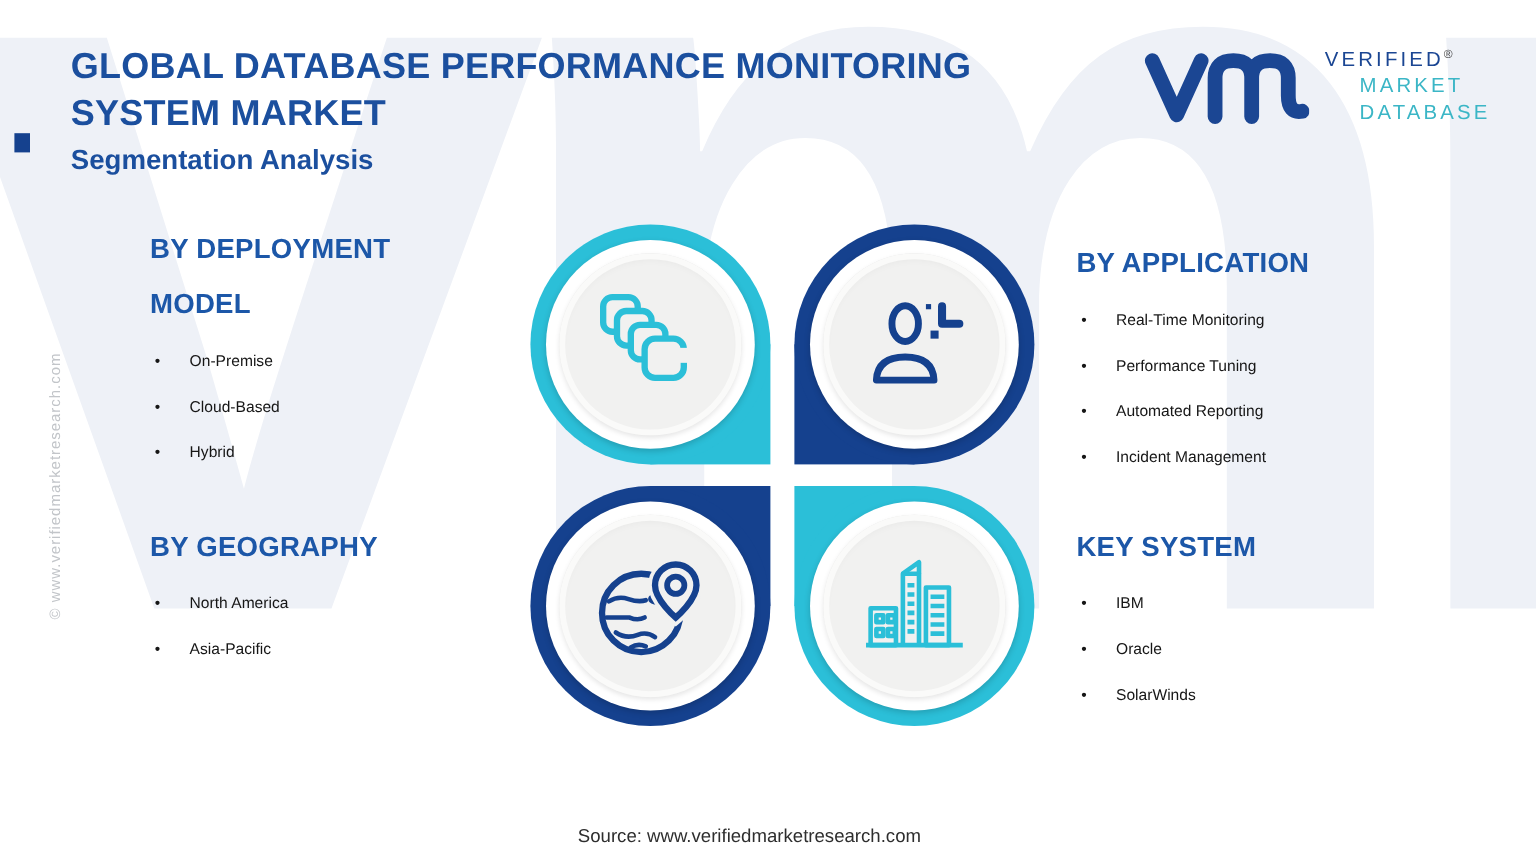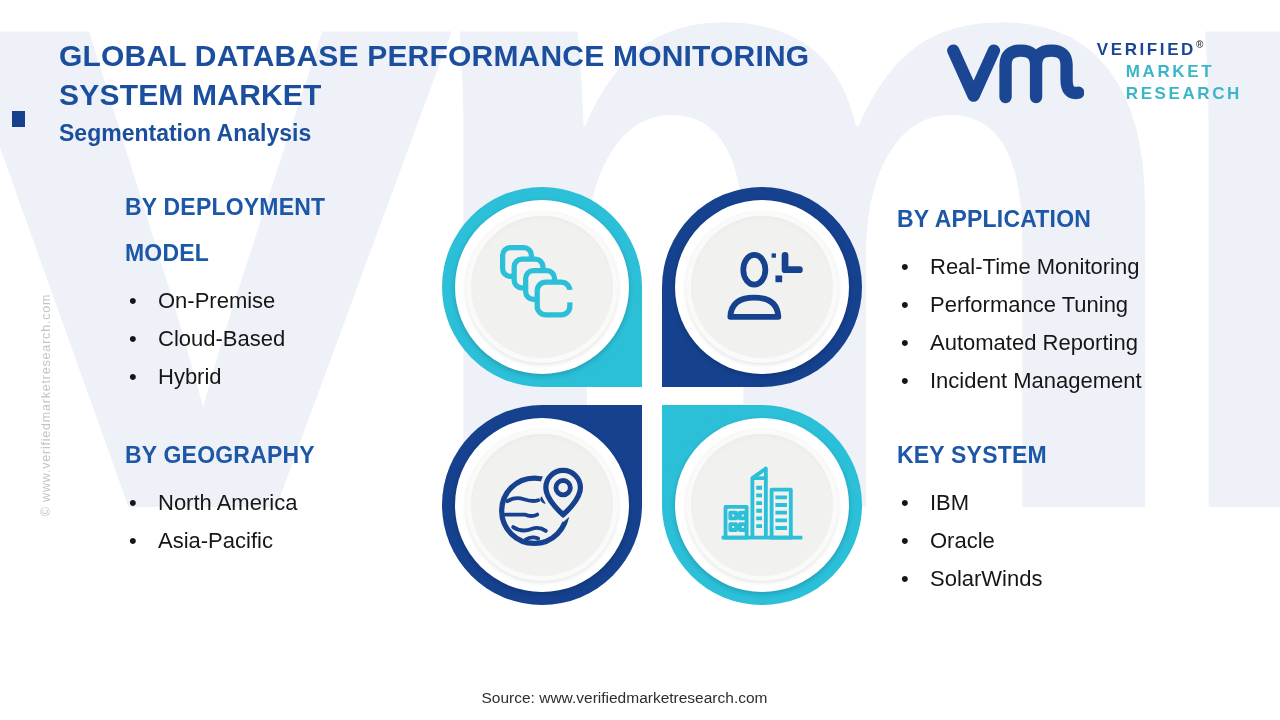--- a/index.html
+++ b/index.html
@@ -27,41 +27,41 @@
     position:absolute; left:47px; top:120px;
     font-size:23px; font-weight:700; color:#1B4F9E;
   }
   .edge-square {
     position:absolute; left:0; top:111px; width:13px; height:16px;
     background:#15418E;
   }
 
   
   .logo { position:absolute; top:33px; right:38px; display:flex; align-items:center; gap:13px; }
-  .logo-text { font-weight:700; font-size:17px; letter-spacing:2.6px; line-height:1.28; }
+  .logo-text { font-weight:400; font-size:17px; letter-spacing:2.6px; line-height:1.28; }
   .logo-line1 { color:#1B4693; }
   .logo-reg { font-size:10px; vertical-align:super; color:#444; letter-spacing:0; }
   .logo-line2, .logo-line3 { color:#3BB6C6;padding-left:29px; }
 
   
   .side-copy {
     position:absolute; left:34px; top:405px;
     transform:translate(-50%,-50%) rotate(-90deg);
     white-space:nowrap; font-size:12.5px; color:#C2C5C9; letter-spacing:0.8px;
   }
 
   
   .section { position:absolute; }
   .section h2 {
     font-size:23px; font-weight:700; color:#1C57A8;
     line-height:46px; margin-bottom:6px; letter-spacing:0.2px;
   }
   .section ul { list-style:none; }
   .section li {
-    position:relative; padding-left:33px; font-size:22px; color:#161616;
+    position:relative; padding-left:33px; font-size:13px; color:#161616;
     line-height:38px;
   }
   .section li::before {
     content:"\2022"; position:absolute; left:4px; color:#161616;
   }
   #sec-deployment { left:113px; top:184px; width:250px; }
   #sec-application { left:885px; top:196px; width:330px; }
   #sec-geography  { left:113px; top:432px; width:330px; }
   #sec-keyplayer  { left:885px; top:432px; width:330px; }
 
@@ -115,21 +115,21 @@
     <div class="logo">
       <svg width="138" height="78" viewBox="0 0 190 95">
         <g fill="none" stroke="#1B4693" stroke-width="17" stroke-linecap="round" stroke-linejoin="round">
           <path d="M10,18 L38,80 L66,18"></path>
           <path d="M82,82 V38 Q82,18 103,18 Q124,18 124,38 V82 M124,38 Q124,18 145,18 Q166,18 166,38 V58 Q166,79 182,76"></path>
         </g>
       </svg>
       <div class="logo-text">
         <div class="logo-line1"><span>VERIFIED</span><span class="logo-reg">®</span></div>
         <div class="logo-line2">MARKET</div>
-        <div class="logo-line3">RESEARCH</div>
+        <div class="logo-line3">DATABASE</div>
       </div>
     </div>
 
     <div class="side-copy">© www.verifiedmarketresearch.com</div>
 
     <div class="section" id="sec-deployment">
       <h2>BY DEPLOYMENT MODEL</h2>
       <ul>
         <li>On-Premise</li>
         <li>Cloud-Based</li>

